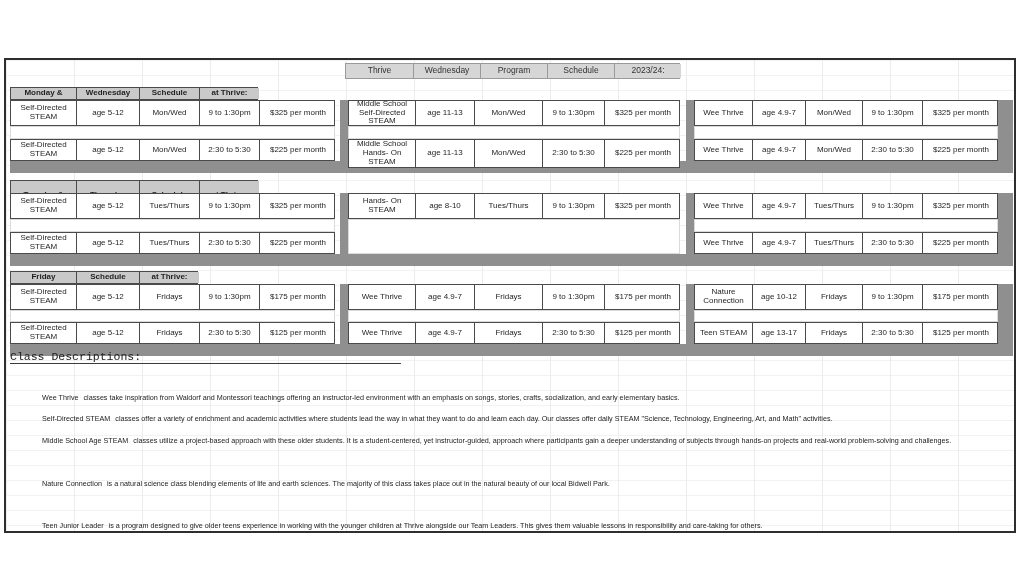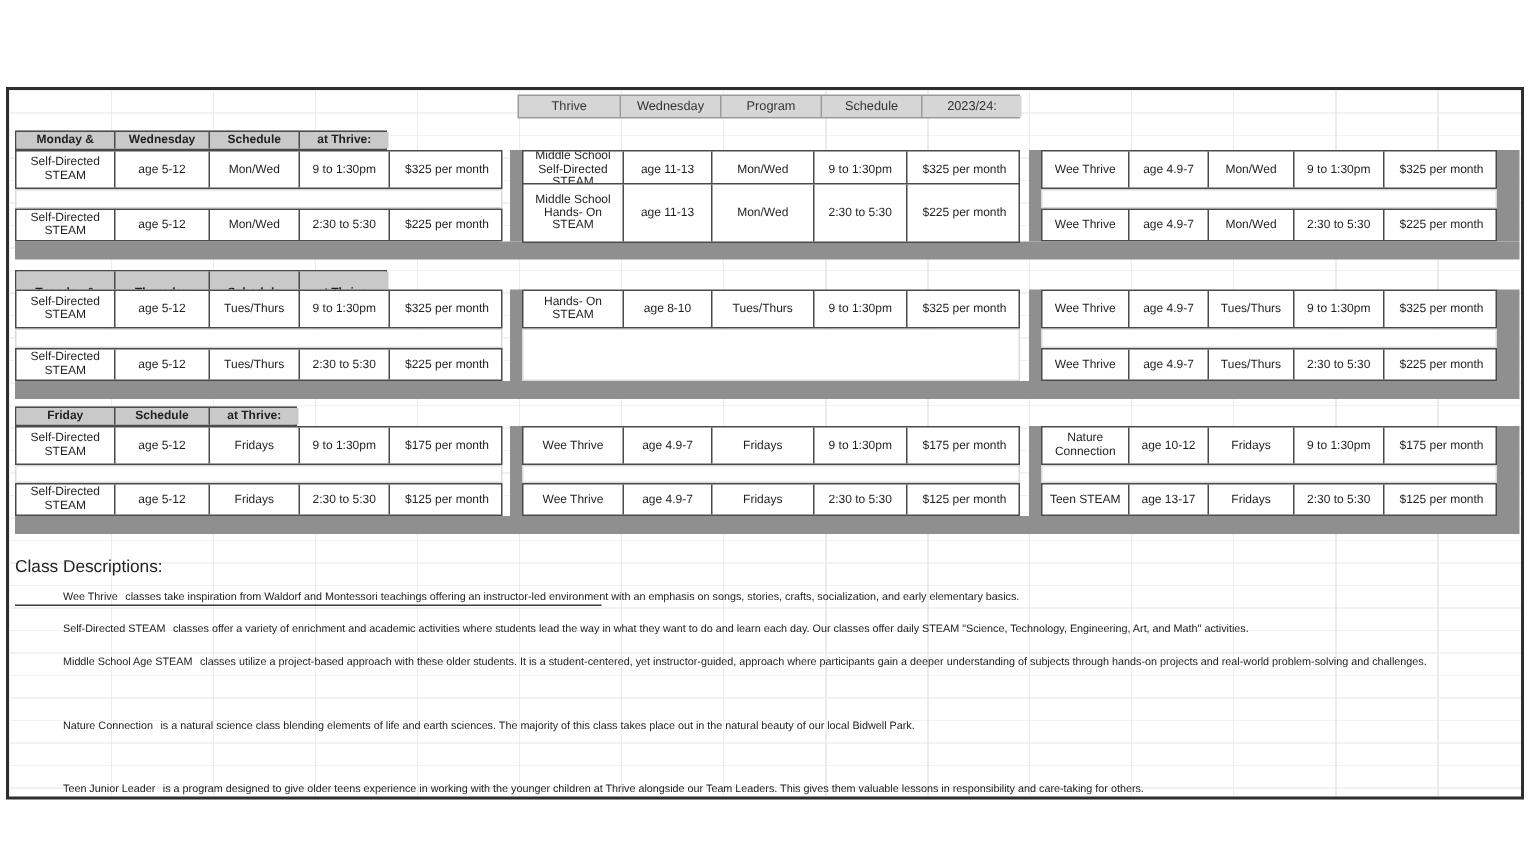--- a/index.html
+++ b/index.html
@@ -33,23 +33,24 @@
   .cols-lhead  { grid-template-columns: 65px 63px 60px 60px; width: 248px; }
   .cols-lhead3 { grid-template-columns: 65px 63px 60px;      width: 188px; }
   .hdr, .hdr .cell { background: #c9c9c9; font-weight: 700; }
   .tophead { grid-template-columns: 67px 67px 67px 67px 67px; width: 335px;
              border-color: #9a9a9a; }
   .tophead .cell { border-left-color: #9a9a9a; background: #d6d6d6;
                    font-size: 8.5px; color: #333; }
   .band { position: absolute; background: #8f8f8f; }
   .gap  { position: absolute; background: #ffffff; border: 1px solid #dadada; }
   .heading {
-    position: absolute; left: 4px; top: 312px; width: 391px;
-    font-size: 11.5px; color: #222; padding-bottom: 19px;
+    position: absolute; left: 4px; top: 290px; width: 391px;
+    font-size: 11.5px; color: #222; padding-bottom: 0;
     border-bottom: 1px solid #3c3c3c;
+    font-family: Liberation Mono, monospace;
   }
   .desc {
     position: absolute; left: 4px; white-space: nowrap;
     font-size: 7.2px; color: #222; overflow: hidden; max-width: 1000px; margin-left: 32px;
   }
   .dname { margin-right: 5px; }
 </style>
 </head>
 <body>
 
@@ -107,21 +108,21 @@
         <div class="cell">2:30 to 5:30</div>
         <div class="cell">$225 per month</div>
       </div>
     <div class="trow cols-mid" style="left:342px;top:40px;height:26px">
         <div class="cell">Middle School Self-Directed STEAM</div>
         <div class="cell">age 11-13</div>
         <div class="cell">Mon/Wed</div>
         <div class="cell">9 to 1:30pm</div>
         <div class="cell">$325 per month</div>
       </div>
-    <div class="trow cols-mid" style="left:342px;top:62px;height:40px">
+    <div class="trow cols-mid" style="left:342px;top:79px;height:29px">
         <div class="cell">Middle School Hands- On STEAM</div>
         <div class="cell">age 11-13</div>
         <div class="cell">Mon/Wed</div>
         <div class="cell">2:30 to 5:30</div>
         <div class="cell">$225 per month</div>
       </div>
     <div class="trow cols-right" style="left:688px;top:40px;height:26px">
         <div class="cell">Wee Thrive</div>
         <div class="cell">age 4.9-7</div>
         <div class="cell">Mon/Wed</div>

